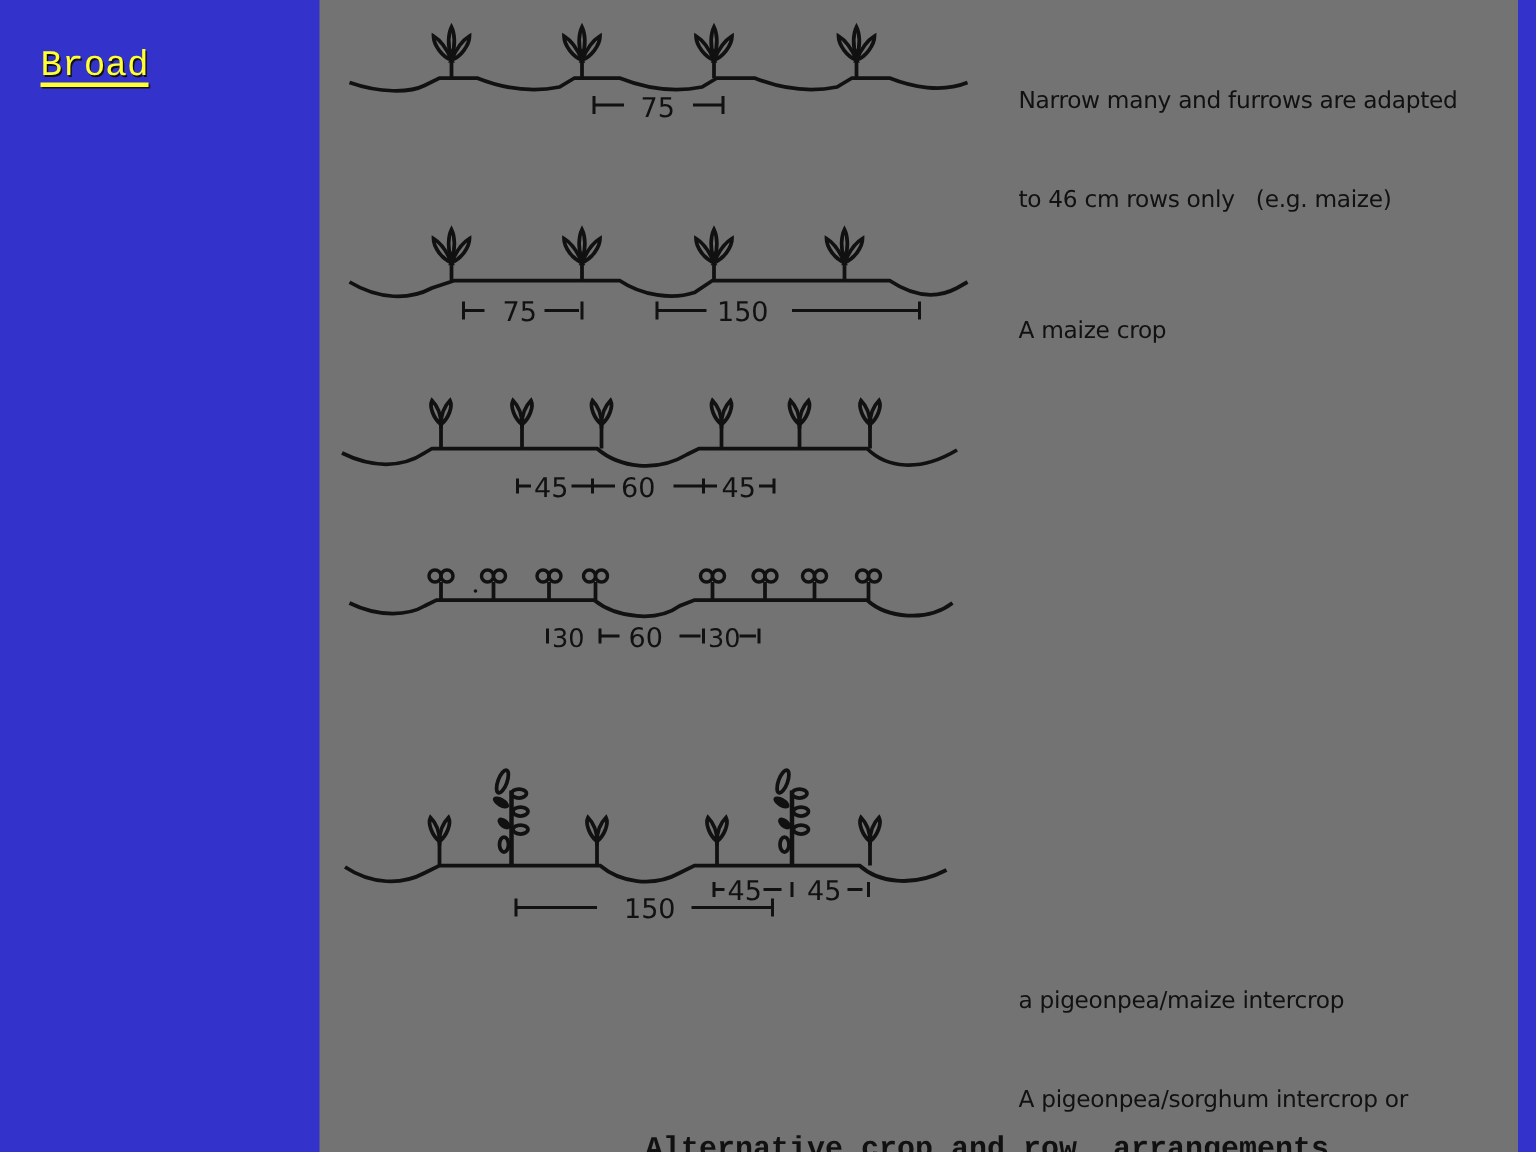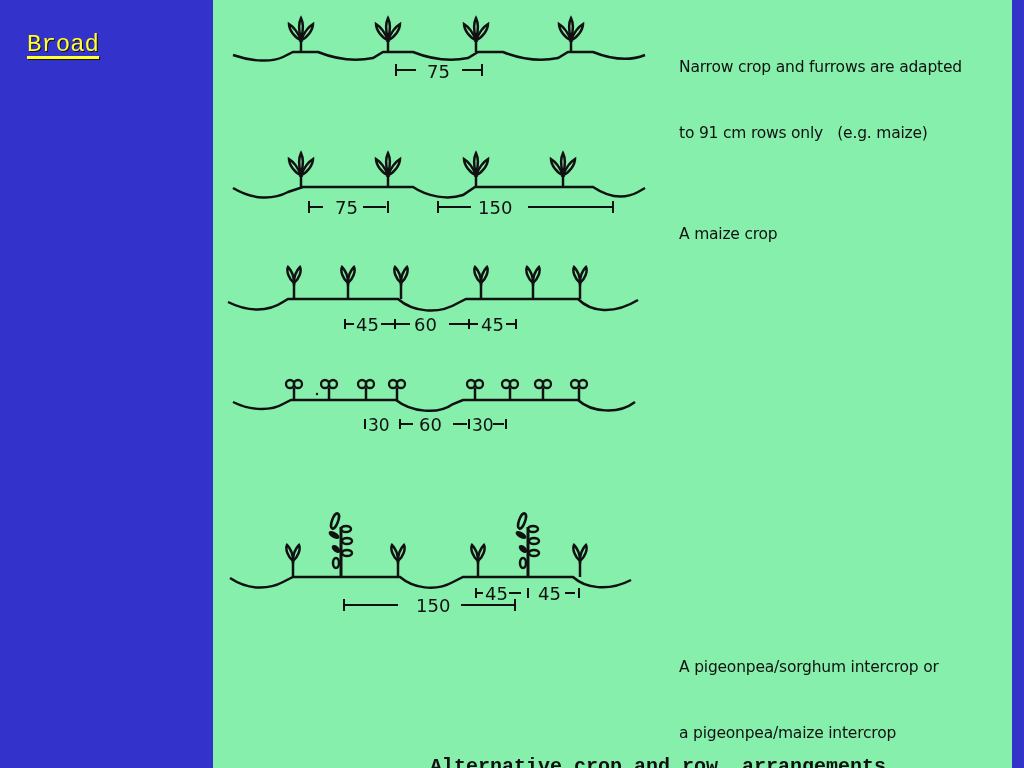--- a/index.html
+++ b/index.html
@@ -13,21 +13,21 @@
     color: #ffff33; font-size: 24px; line-height: 42px;
     font-family: Liberation Mono, monospace;
   }
   .slide-title span {
     display: inline-block; text-decoration: underline;
     text-decoration-thickness: 3px; text-underline-offset: 5px;
     text-shadow: 1px 1px 0 #111;
   }
   .panel {
     position: absolute; left: 213px; top: 0; width: 799px; height: 768px;
-    background: #86efac;
+    background: #737373;
   }
   .diagram-svg { position: absolute; left: 0; top: 0; }
   .label {
     position: absolute; left: 466px; color: #111;
     font-family: "DejaVu Sans", sans-serif; font-size: 15.5px; line-height: 22px;
     letter-spacing: -0.2px; white-space: pre;
   }
   .caption {
     position: absolute; left: 217px; top: 712px; color: #111;
     font-family: "Liberation Mono", "DejaVu Sans Mono", monospace;
@@ -170,28 +170,28 @@
       <text class="dim" x="272" y="600">45</text>
       <line x1="296" y1="593" x2="308" y2="593" stroke="#111" stroke-width="2"></line>
       <line x1="315" y1="588" x2="315" y2="598" stroke="#111" stroke-width="2"></line>
       <text class="dim" x="325" y="600">45</text>
       <line x1="352" y1="593" x2="362" y2="593" stroke="#111" stroke-width="2"></line>
       <line x1="366" y1="588" x2="366" y2="598" stroke="#111" stroke-width="2"></line>
     </g>
   </svg>
 
   <div class="label" style="top:12px">
-    <div>Narrow crop and furrows are adapted</div>
-    <div>to 91 cm rows only   (e.g. maize)</div>
+    <div>Narrow many and furrows are adapted</div>
+    <div>to 46 cm rows only   (e.g. maize)</div>
   </div>
   <div class="label" style="top:155px">
-    <div style="margin-top:24px">A maize crop</div>
+    <div style="margin-top:10px">A maize crop</div>
   </div>
   <div class="label" style="top:612px">
+    <div>a pigeonpea/maize intercrop</div>
     <div>A pigeonpea/sorghum intercrop or</div>
-    <div>a pigeonpea/maize intercrop</div>
   </div>
 
   <div class="caption">
     <div>Alternative crop and row  arrangements</div>
     
   </div>
 </div>
 
 </body></html>

